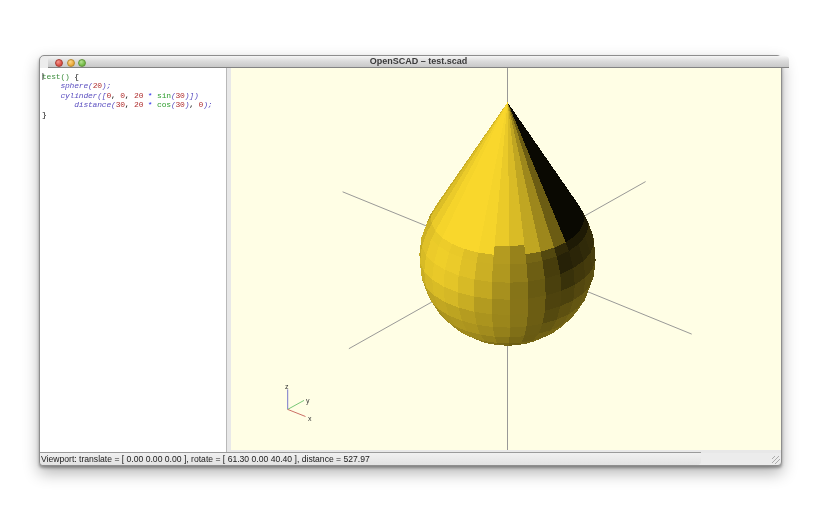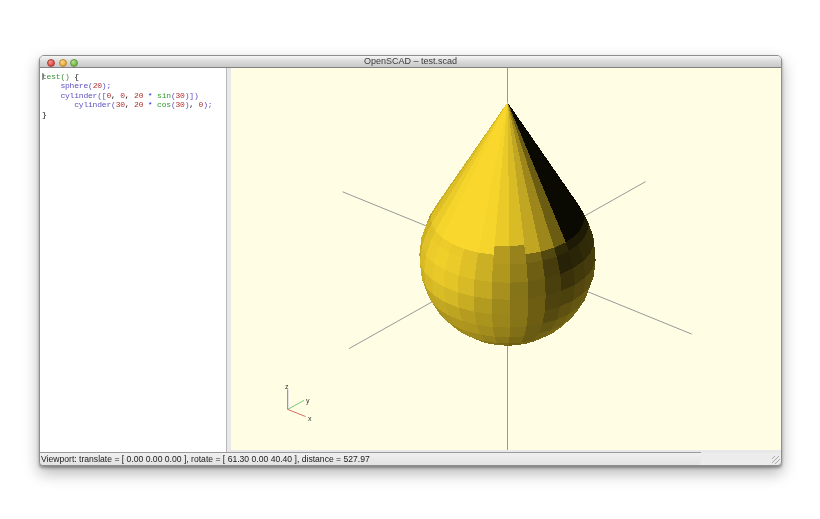--- a/index.html
+++ b/index.html
@@ -3,37 +3,37 @@
 <style>
 html,body{margin:0;padding:0;background:#ffffff;}
 *{box-sizing:border-box;}
 #stage{position:relative;width:820px;height:519px;overflow:hidden;background:#ffffff;
   font-family:"Liberation Sans",sans-serif;}
 #win{position:absolute;left:39px;top:55px;width:743px;height:411px;
   border-radius:5px 5px 4px 4px;
   background:#ececec;
   box-shadow:0 2px 3px rgba(0,0,0,0.35), 0 7px 16px rgba(0,0,0,0.30);
   border:1px solid #8e8e8e;}
-#titlebar{position:absolute;left:0;top:0;width:100%;height:12px;
+#titlebar{position:absolute;left:8px;top:0;width:100%;height:12px;
   border-radius:4px 4px 0 0;
   background:linear-gradient(#f6f6f6,#dcdcdc 45%,#c8c8c8);
-  border-bottom:1px solid #838383;}
+  border-bottom:1px solid #838383;font-weight:bold;}
 #title{position:absolute;left:0;top:0;width:100%;text-align:center;
   font-size:9px;line-height:11px;color:#3a3a3a;}
 .tl{position:absolute;top:2.5px;width:8px;height:8px;border-radius:50%;}
 #tl-r{left:7px;background:radial-gradient(circle at 35% 30%,#f49a92,#e1574d 55%,#c03a30);border:0.5px solid #a83c33;}
 #tl-y{left:18.5px;background:radial-gradient(circle at 35% 30%,#fbd88b,#f0b044 55%,#d3912a);border:0.5px solid #b5892f;}
 #tl-g{left:30px;background:radial-gradient(circle at 35% 30%,#b6e395,#7cc04f 55%,#5da034);border:0.5px solid #62953c;}
 #content{position:absolute;left:0;top:12px;width:741px;height:385px;background:#e8e8e8;}
 #editor{position:absolute;left:0;top:0;width:187px;height:384px;background:#ffffff;
   border-right:1px solid #b8b8b8;
   font-family:"Liberation Mono",monospace;font-size:8px;line-height:9.4px;
   color:#111;white-space:pre;padding:4px 0 0 2px;letter-spacing:-0.2px;}
 #editor .k{color:#3e8e3e;}
-#editor .m{color:#5b4fc0;}
+#editor .m{color:#5b4fc0;font-style:italic;}
 #editor .n{color:#b03030;}
 #editor .o{color:#2525e8;}
 #editor .f{color:#2e9e2e;margin-top:25px;}
 #viewport{position:absolute;left:191px;top:0;width:550px;height:382px;background:#fffee5;}
 #grip{position:absolute;right:1px;bottom:1px;width:8px;height:8px;z-index:5;
   background:repeating-linear-gradient(135deg, rgba(255,255,255,0) 0px, rgba(255,255,255,0) 2.1px, #ababab 2.1px, #ababab 2.7px);
   border-radius:0 0 3px 0;}
 #statusbar{position:absolute;left:0;bottom:0;width:661px;height:13px;
   background:linear-gradient(#f0f0f0,#e2e2e2);
   border-top:1px solid #9a9a9a;border-radius:0 0 4px 4px;
@@ -45,21 +45,21 @@
   <div id="titlebar">
     <div id="title">OpenSCAD – test.scad</div>
     <div class="tl" id="tl-r"></div>
         <div class="tl" id="tl-y"></div>
         <div class="tl" id="tl-g"></div>
   </div>
   <div id="content">
     <div id="editor"><span style="position:absolute;left:0.5px;top:3px;color:#000">|</span><span class="k">test()</span> {
     <span class="m">sphere(</span><span class="n">20</span><span class="m">);</span>
     <span class="m">cylinder([</span><span class="n">0</span>, <span class="n">0</span>, <span class="n">20</span> <span class="o">*</span> <span class="f">sin</span><span class="m">(</span><span class="n">30</span><span class="m">)])</span>
-       <span class="m">cylinder(</span><span class="n">30</span>, <span class="n">20</span> <span class="o">*</span> <span class="f">cos</span><span class="m">(</span><span class="n">30</span><span class="m">)</span>, <span class="n">0</span><span class="m">);</span>
+       <span class="m">distance(</span><span class="n">30</span>, <span class="n">20</span> <span class="o">*</span> <span class="f">cos</span><span class="m">(</span><span class="n">30</span><span class="m">)</span>, <span class="n">0</span><span class="m">);</span>
 }</div>
     <div id="viewport">
       <svg width="550" height="382" viewBox="0 0 550 382">
         <g stroke="#8d8d8d" stroke-width="0.9" fill="none">
           <line x1="111.6" y1="123.8" x2="460.7" y2="266.1"></line>
           <line x1="117.9" y1="280.7" x2="414.6" y2="113.6"></line>
           <line x1="276.5" y1="0" x2="276.5" y2="382"></line>
         </g>
         <g shape-rendering="crispEdges">
 <polygon points="359.5,217.1 362.7,208.6 357.0,223.8 354.0,231.8" fill="#6b5d13"></polygon>

